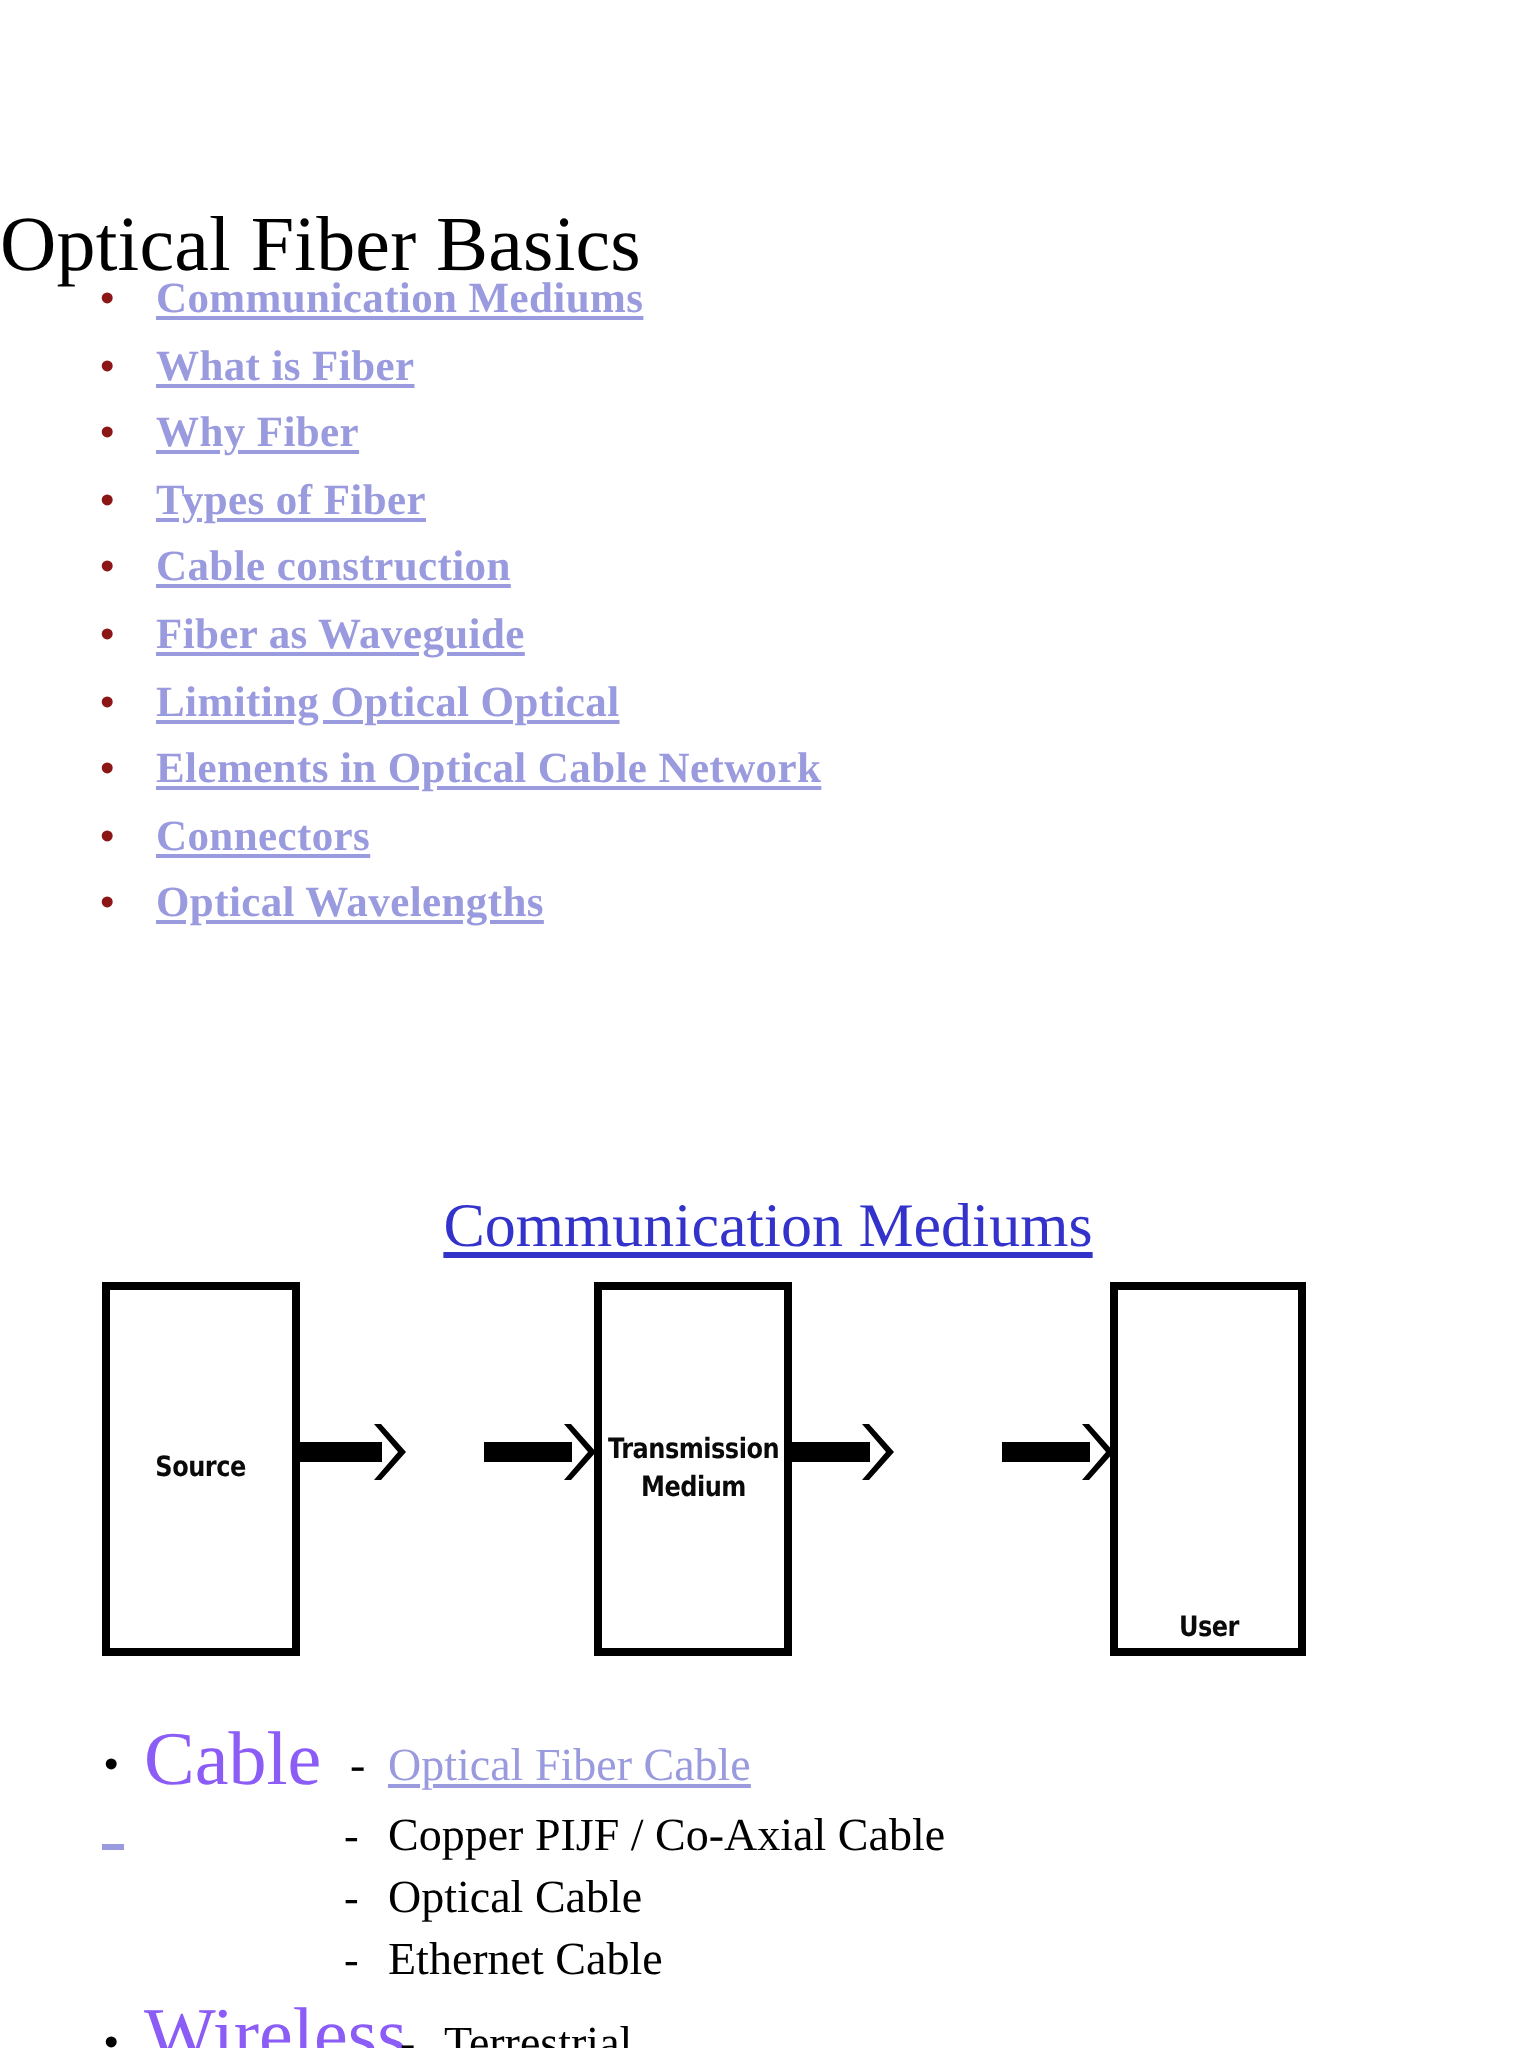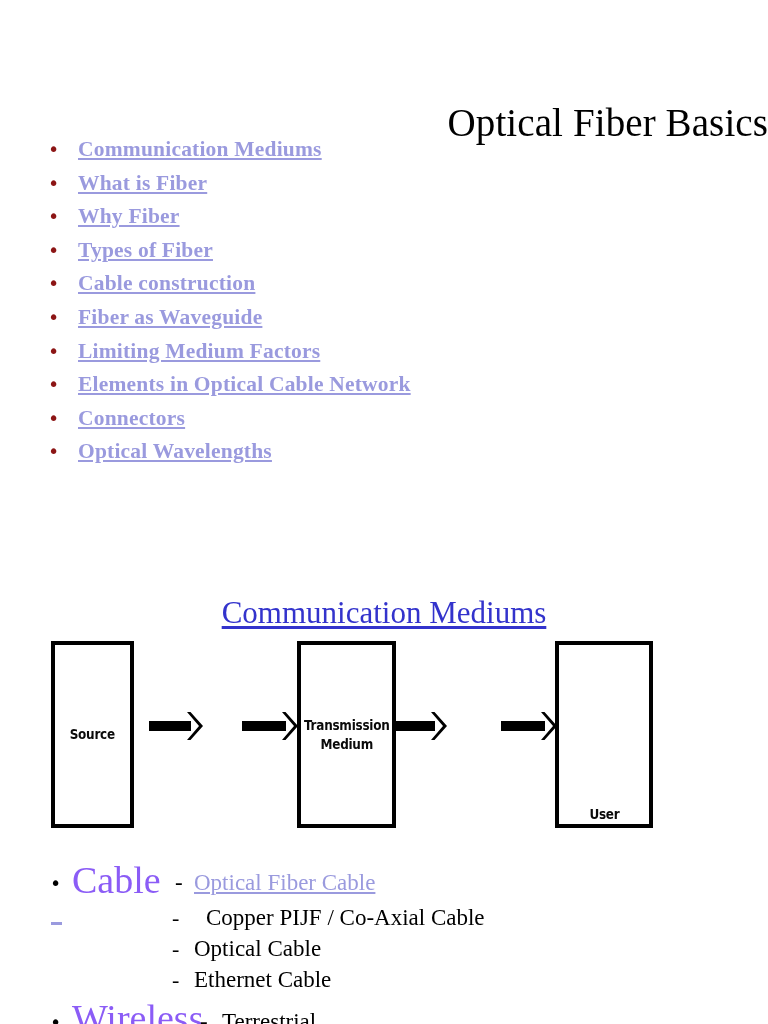--- a/index.html
+++ b/index.html
@@ -15,21 +15,21 @@
     font-family: "Liberation Serif", "DejaVu Serif", serif;
     color: #000000;
   }
 
   
   #slide-title {
     position: absolute;
     left: 0;
     top: 74px;
     width: 768px;
-    text-align: right;
+    text-align: left;
     font-size: 39px;
     line-height: 46px;
     font-weight: normal;
     letter-spacing: 0.1px;
     color: #000000;
   }
 
   
   #toc-list {
     position: absolute;
@@ -108,21 +108,21 @@
     transform: scaleX(0.86);
   }
   .dgm-arrow {
     position: absolute;
     height: 34px;
     pointer-events: auto;
   }
   .dgm-arrow svg { display: block; }
 
   
-  #box-source      { left: 51px;  top: 641px; width: 83px;  height: 187px; }
+  #box-source      { left: 51px;  top: 641px; width: 99px;  height: 187px; }
   #box-transmission{ left: 297px; top: 641px; width: 99px;  height: 187px; }
   #box-user        { left: 555px; top: 641px; width: 98px;  height: 187px; align-items: flex-end; }
 
   
   #arrow-1 { left: 149px; top: 709px; width: 54px; }
   #arrow-2 { left: 242px; top: 709px; width: 56px; }
   #arrow-3 { left: 395px; top: 709px; width: 52px; }
   #arrow-4 { left: 501px; top: 709px; width: 56px; }
 
   
@@ -230,21 +230,21 @@
     <a class="toc-link" href="#">Cable construction</a>
   </div>
 
   <div class="toc-row">
     <span class="toc-bullet">•</span>
     <a class="toc-link" href="#">Fiber as Waveguide</a>
   </div>
 
   <div class="toc-row">
     <span class="toc-bullet">•</span>
-    <a class="toc-link" href="#">Limiting Medium Factors</a>
+    <a class="toc-link" href="#">Limiting Optical Optical</a>
   </div>
 
   <div class="toc-row">
     <span class="toc-bullet">•</span>
     <a class="toc-link" href="#">Elements in Optical Cable Network</a>
   </div>
 
   <div class="toc-row">
     <span class="toc-bullet">•</span>
     <a class="toc-link" href="#">Connectors</a>
@@ -310,21 +310,21 @@
 
   <div class="bo-row" style="height:40px;">
     <span class="bo-bullet" style="top:12px;">•</span>
     <span class="bo-major" style="top:0px;">Cable</span>
     <span class="bo-dash-major" style="left:175px; top:3px;">-</span>
     <span class="bo-link" style="left:194px; top:3px;">Optical Fiber Cable</span>
   </div>
 
   <div class="bo-row" style="height:31px;">
     <span class="bo-sub-dash" style="top:0px;">-</span>
-    <span class="bo-sub" style="left:194px; top:0px;margin-left:12px;">Copper PIJF /  Co-Axial Cable</span>
+    <span class="bo-sub" style="left:194px; top:0px;">Copper PIJF /  Co-Axial Cable</span>
   </div>
 
   <div class="bo-row" style="height:31px;">
     <span class="bo-sub-dash" style="top:0px;">-</span>
     <span class="bo-sub" style="left:194px; top:0px;">Optical Cable</span>
   </div>
 
   <div class="bo-row" style="height:31px;">
     <span class="bo-sub-dash" style="top:0px;">-</span>
     <span class="bo-sub" style="left:194px; top:0px;">Ethernet Cable</span>

